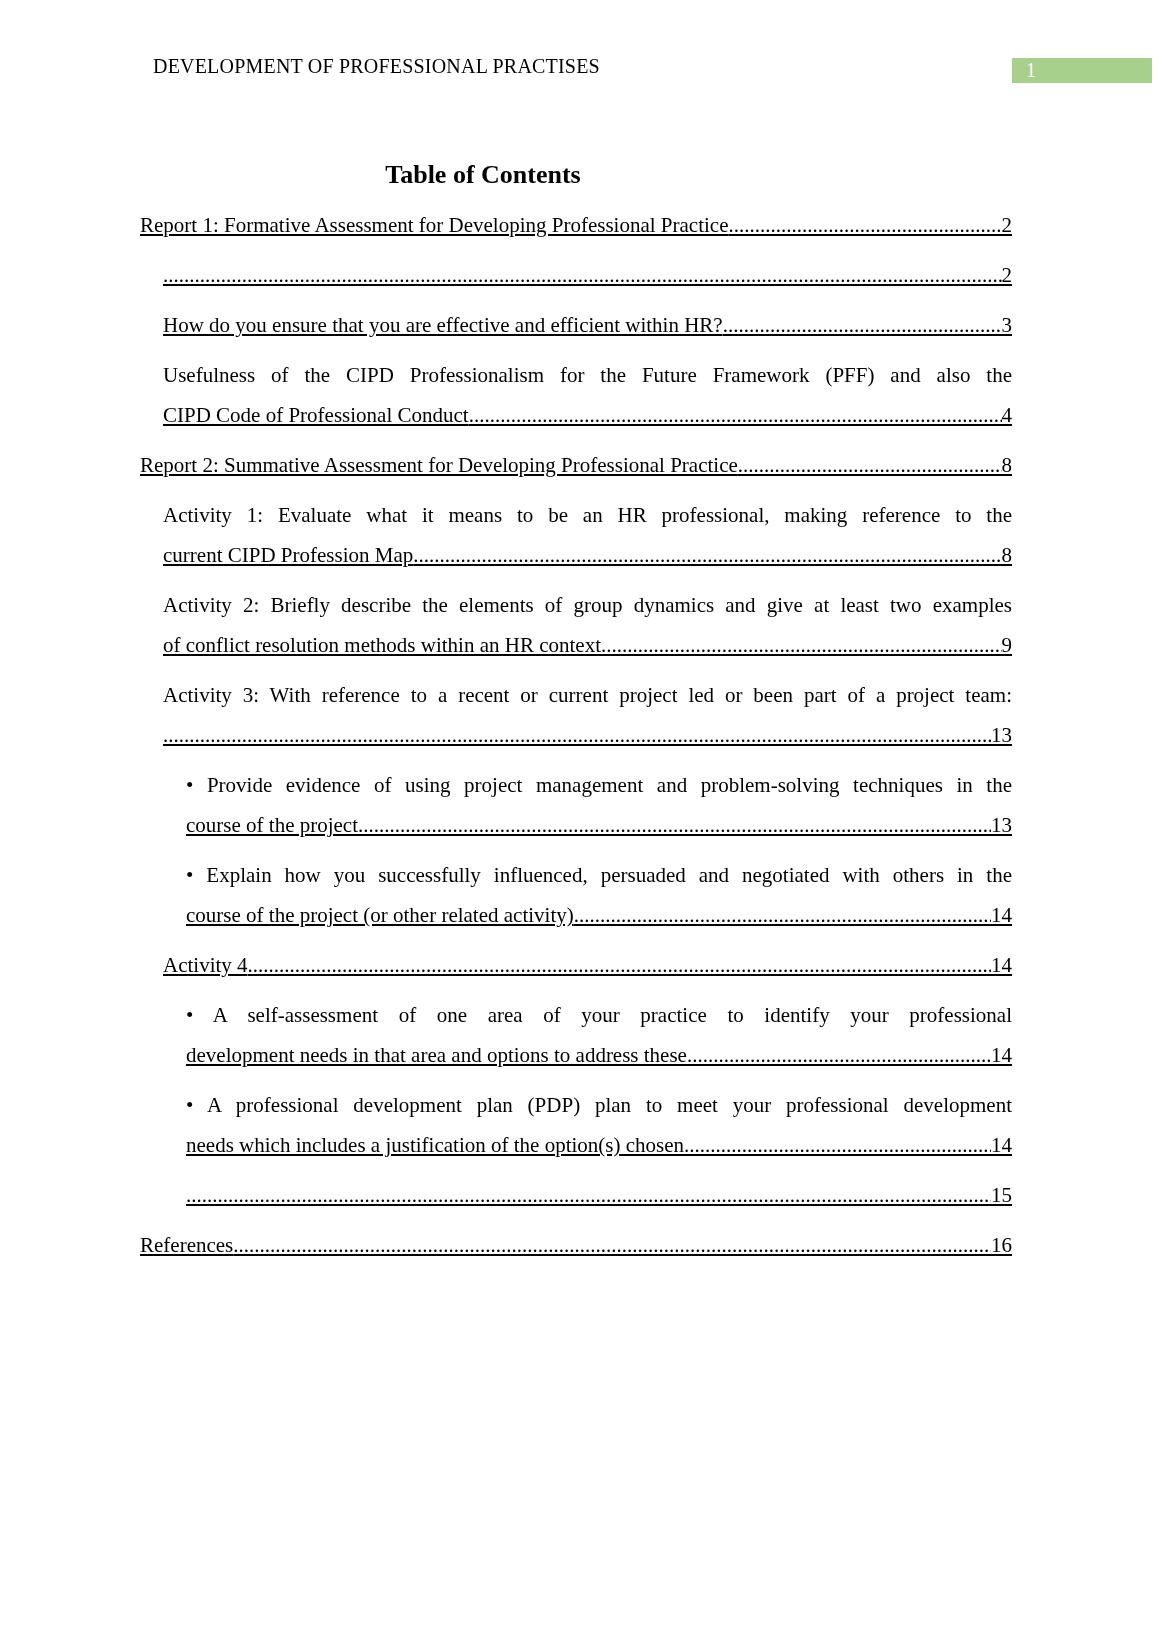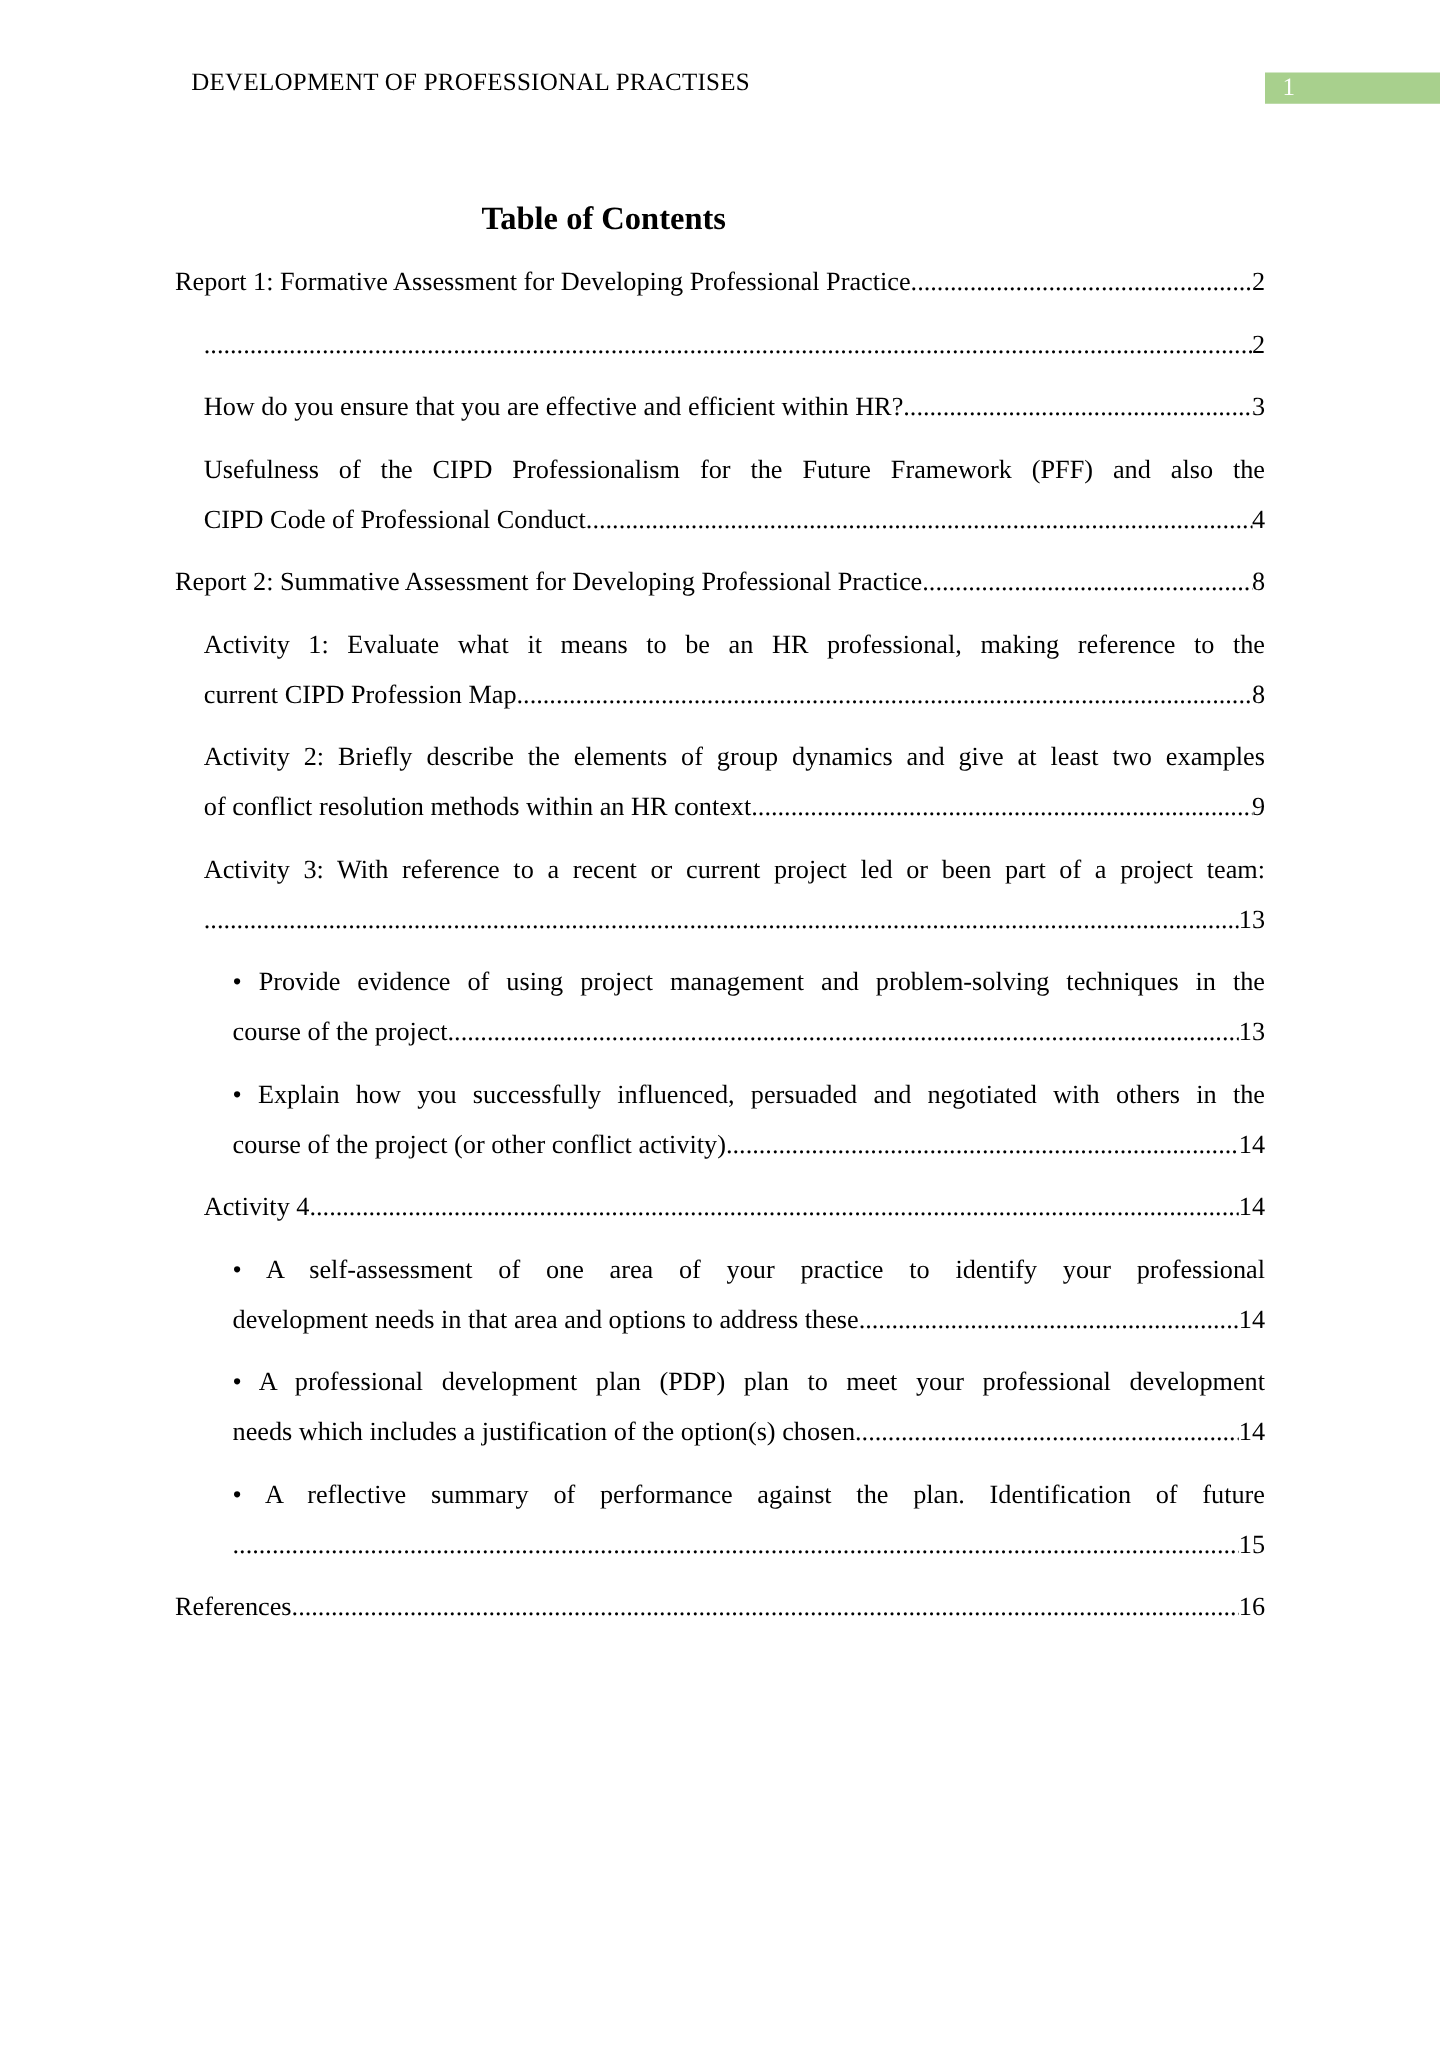--- a/index.html
+++ b/index.html
@@ -8,21 +8,21 @@
   .header-title { position:absolute; left:153px; top:55px; font-size:20px; letter-spacing:0.2px; }
   .page-badge { position:absolute; left:1012px; top:58px; width:140px; height:25px;
                 background:#a8d08d; color:#fff; font-size:20px; line-height:25px; padding-left:14px; box-sizing:border-box; }
   .toc-title { position:absolute; left:0; width:966px; top:160px; text-align:center;
                font-weight:bold; font-size:26px; }
   .toc { position:absolute; left:140px; width:872px; top:205px; }
   .entry { font-size:21px; line-height:40px; margin-bottom:10px; text-align:justify; }
   .entry.l1 { padding-left:0; }
   .entry.l2 { padding-left:23px; }
   .entry.l3 { padding-left:46px; }
-  .line { display:flex; align-items:flex-end; white-space:nowrap; }
+  .line { display:flex; align-items:flex-end; white-space:nowrap;text-decoration:underline; }
   .line .txt { flex:0 0 auto; }
   .line .dots { flex:1 1 auto; overflow:hidden; white-space:nowrap; }
   .line .dots::after { content:"................................................................................................................................................................................................................................................................................"; }
   .line .pg { flex:0 0 auto; }
   .first { text-align-last:justify; }
 </style>
 </head>
 <body>
 
 <div>
@@ -96,21 +96,21 @@
       <div class="first">• Provide evidence of using project management and problem-solving techniques in the</div>
       <div class="line">
         <span class="txt">course of the project</span>
         <span class="dots"></span>
         <span class="pg">13</span>
       </div>
     </div>
     <div class="entry l3">
       <div class="first">• Explain how you successfully influenced, persuaded and negotiated with others in the</div>
       <div class="line">
-        <span class="txt">course of the project (or other conflict activity)</span>
+        <span class="txt">course of the project (or other related activity)</span>
         <span class="dots"></span>
         <span class="pg">14</span>
       </div>
     </div>
     <div class="entry l2">
       <div class="line">
         <span class="txt">Activity 4</span>
         <span class="dots"></span>
         <span class="pg">14</span>
       </div>
@@ -125,21 +125,20 @@
     </div>
     <div class="entry l3">
       <div class="first">• A professional development plan (PDP) plan to meet your professional development</div>
       <div class="line">
         <span class="txt">needs which includes a justification of the option(s) chosen</span>
         <span class="dots"></span>
         <span class="pg">14</span>
       </div>
     </div>
     <div class="entry l3">
-      <div class="first">• A reflective summary of performance against the plan. Identification of future</div>
       <div class="line">
         <span class="dots"></span>
         <span class="pg">15</span>
       </div>
     </div>
     <div class="entry l1">
       <div class="line">
         <span class="txt">References</span>
         <span class="dots"></span>
         <span class="pg">16</span>

